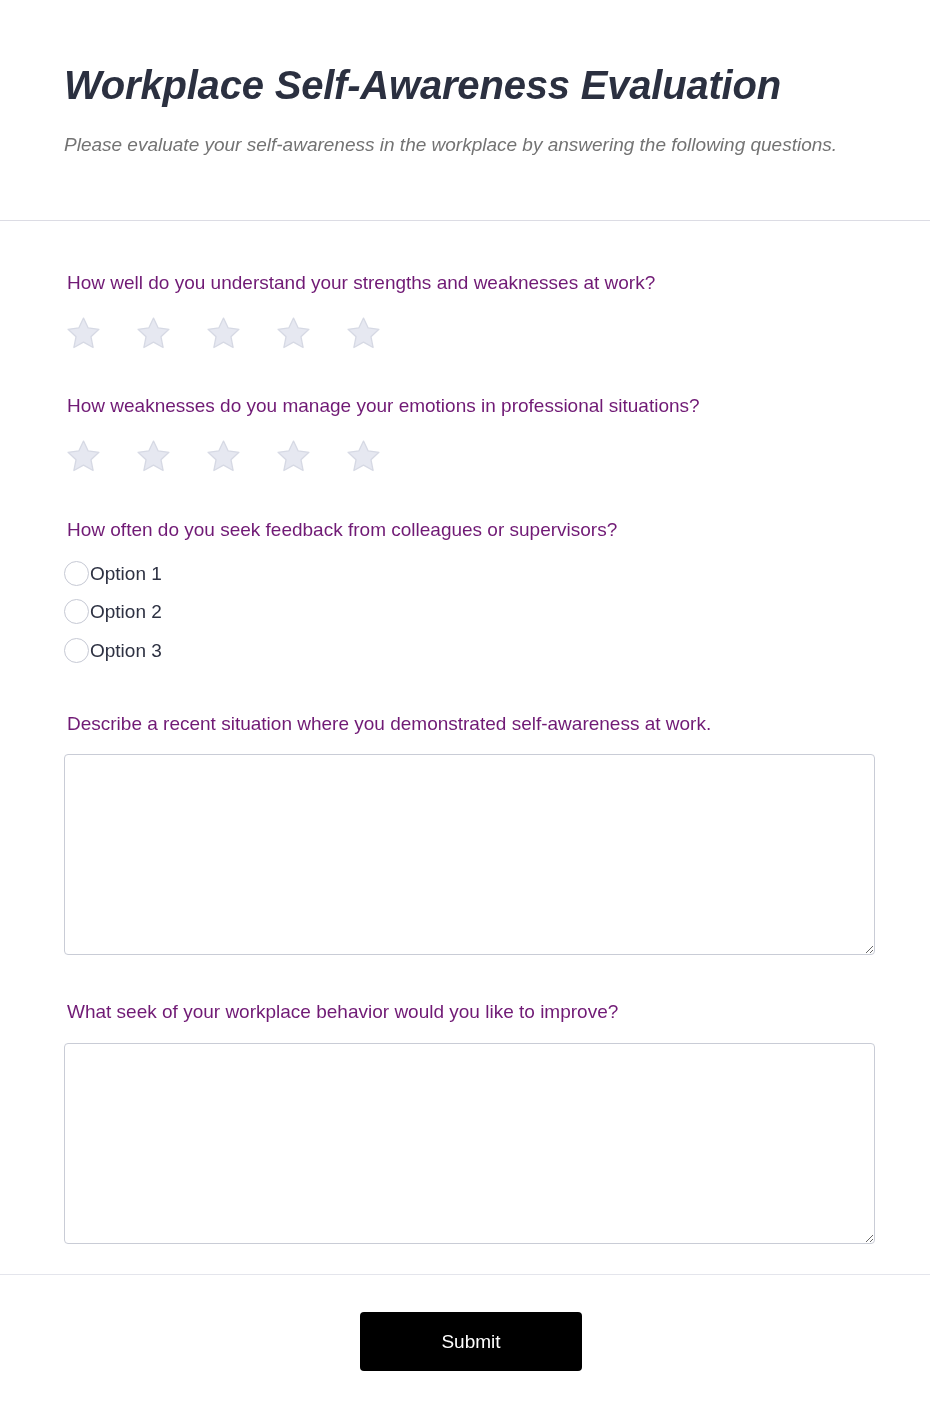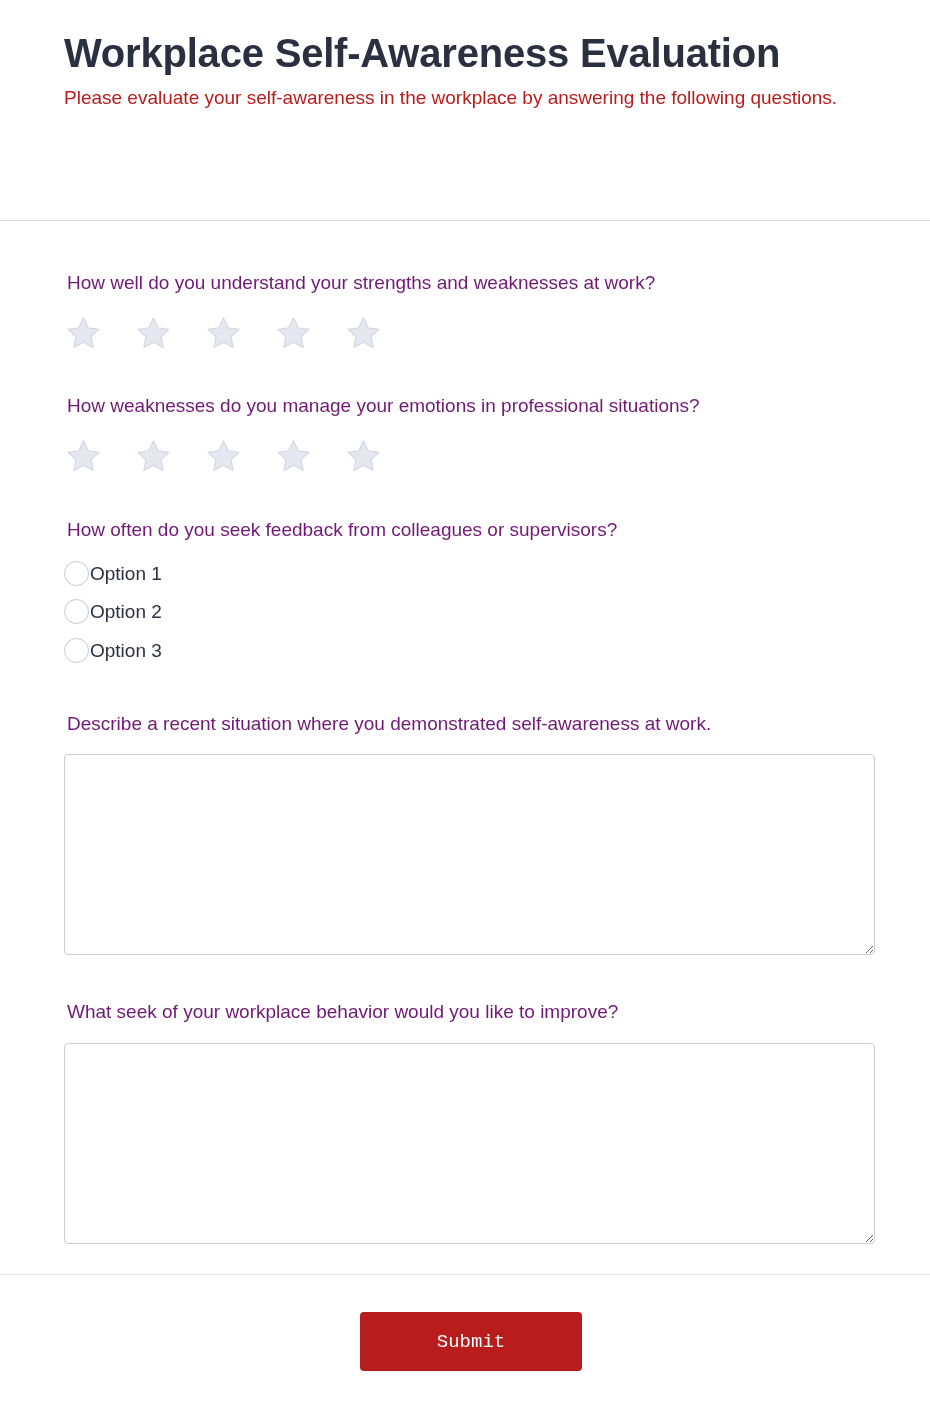--- a/index.html
+++ b/index.html
@@ -1,30 +1,30 @@
 <!DOCTYPE html>
 <html><head>
   <meta charset="utf-8">
   <style>
     * { box-sizing: border-box; margin: 0; padding: 0; }
     html, body { width: 930px; height: 1421px; background: #ffffff; }
     body { font-family: "Liberation Sans", "DejaVu Sans", sans-serif; color: #2d3142; position: relative; overflow: hidden; }
-    .header { padding: 30px 64px 0 64px; height: 221px; border-bottom: 1px solid #dcdce4; }
+    .header { padding: 62px 64px 0 64px; height: 221px; border-bottom: 1px solid #dcdce4; font-style: italic; }
     .title { font-size: 40px; font-weight: 700; color: #2b3040; line-height: 46px; letter-spacing: -0.2px; }
-    .subtitle { font-size: 19px; color: #b91c1c; line-height: 32px; margin-top: 6px; width: 790px; }
+    .subtitle { font-size: 19px; color: #737373; line-height: 32px; margin-top: 21px; width: 790px; }
     .question { position: absolute; left: 67px; font-size: 19px; color: #701a75; }
     .stars { position: absolute; left: 64px; display: flex; gap: 31px; }
     .star { width: 39px; height: 39px; cursor: pointer; }
     .star svg { width: 39px; height: 39px; display: block; }
     .radio-row { position: absolute; left: 64px; display: flex; align-items: center; cursor: pointer; }
     .radio { width: 25px; height: 25px; border: 1.5px solid #c6c9d4; border-radius: 50%; background: #fff; }
     .radio-label { font-size: 19px; color: #2d3142; margin-left: 1px; }
     .textarea { position: absolute; left: 64px; width: 811px; height: 201px; border: 1px solid #c9ccd6; border-radius: 4px; background: #fff; resize: vertical; font-family: "Liberation Sans", sans-serif; font-size: 16px; padding: 8px; }
     .divider { position: absolute; left: 0; top: 1274px; width: 930px; height: 1px; background: #e4e5ec; }
-    .submit { position: absolute; left: 360px; top: 1312px; width: 222px; height: 59px; background: #b91c1c; color: #ffffff; border: none; border-radius: 4px; font-size: 19px; font-family: Liberation Mono, monospace; cursor: pointer; }
+    .submit { position: absolute; left: 360px; top: 1312px; width: 222px; height: 59px; background: #000000; color: #ffffff; border: none; border-radius: 4px; font-size: 19px; font-family: Liberation Sans, sans-serif; cursor: pointer; }
   </style>
 </head>
 <body>
 
 <div class="header">
   <h1 class="title">Workplace Self-Awareness Evaluation</h1>
   <p class="subtitle">Please evaluate your self-awareness in the workplace by answering the following questions.</p>
 </div>
 
 <div class="question" style="top:272px;">How well do you understand your strengths and weaknesses at work?</div>

